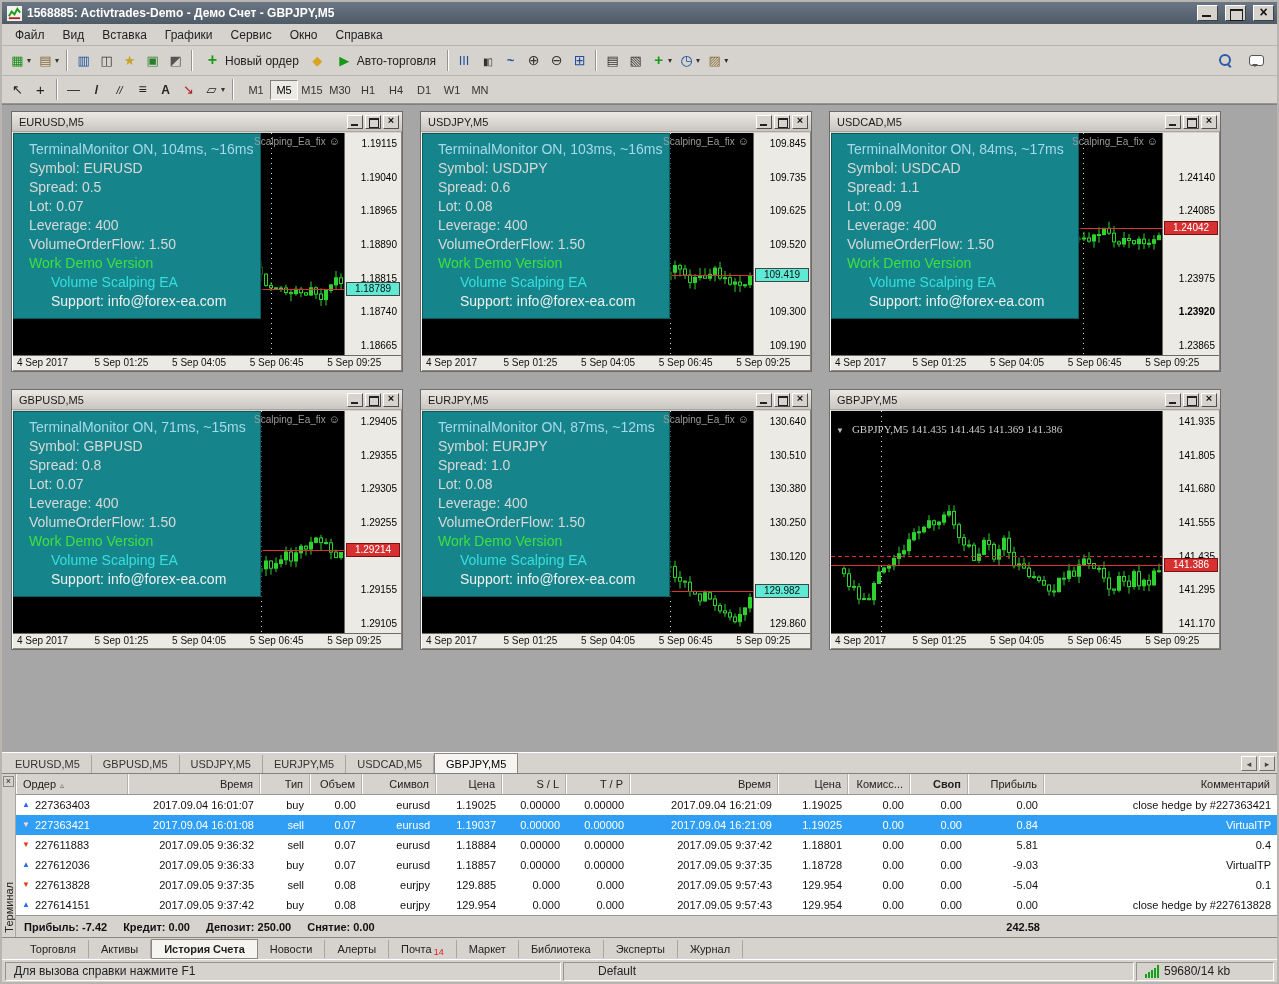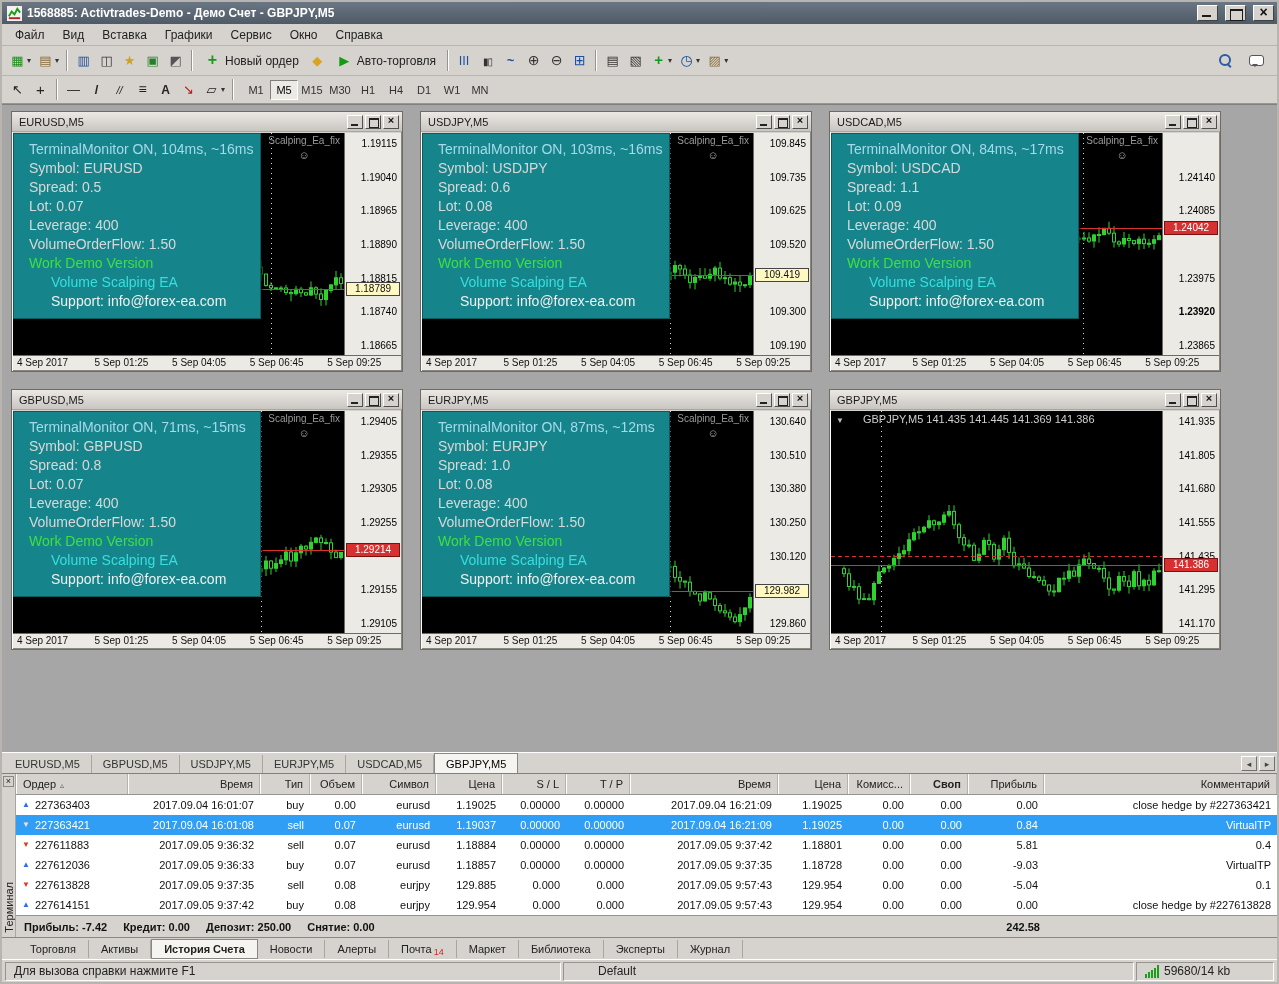--- a/index.html
+++ b/index.html
@@ -74,33 +74,33 @@
   .cw-title{height:20px;flex:0 0 auto;display:flex;align-items:center;padding:0 3px 0 7px;background:linear-gradient(#ece9e4,#c9c6c1);border-bottom:1px solid #a9a6a1;font-size:11px;color:#1a1a1a;}
   .cw-name{flex:1;}
   .cw-btns{display:flex;gap:2px;}
   .cwbtn{width:16px;height:14px;background:#d6d3ce;border:1px solid;border-color:#fff #505050 #505050 #fff;position:relative;}
   .cb-min::after{content:"";position:absolute;left:3px;bottom:2px;width:7px;height:2px;background:#222;}
   .cb-max::after{content:"";position:absolute;left:3px;top:2px;width:8px;height:7px;border:1px solid #222;border-top-width:2px;}
   .cb-close::after{content:"×";position:absolute;left:0;right:0;top:-2px;text-align:center;font-size:11px;font-weight:bold;color:#111;}
   .cw-body{flex:1 1 auto;min-height:0;display:flex;margin:1px 1px 0 1px;}
   .cw-canvas{flex:1;background:#000;position:relative;overflow:hidden;}
   .candles{position:absolute;left:0;top:0;width:100%;height:100%;}
-  .ea-badge{position:absolute;top:2px;right:4px;display:flex;align-items:center;gap:3px;font-size:10px;color:#9a9a9a;z-index:3;flex-direction:column;}
+  .ea-badge{position:absolute;top:2px;right:4px;display:flex;align-items:center;gap:3px;font-size:10px;color:#9a9a9a;z-index:3;}
   .smiley::before{content:"☺";color:#b0b0b0;font-size:11px;}
-  .ohlc{position:absolute;top:2px;left:5px;font-size:11px;color:#cfcfcf;z-index:3;display:flex;align-items:center;gap:19px;}
+  .ohlc{position:absolute;top:12px;left:5px;font-size:11px;color:#cfcfcf;z-index:3;display:flex;align-items:center;gap:8px;font-family:Liberation Serif, serif;}
   .dd-icon::before{content:"▼";font-size:8px;color:#bdbdbd;}
   .ea-overlay{position:absolute;left:0;top:0;width:75%;height:84%;background:#15858b;border:1px solid #0a5a5e;box-shadow:2px 2px 0 rgba(0,0,0,.55);padding:6px 4px 0 15px;z-index:2;display:flex;flex-direction:column;}
   .ov{height:19px;line-height:19px;font-size:14px;color:#d8d8d8;white-space:nowrap;overflow:hidden;}
   .ea-overlay .ov:nth-child(1){color:#a6d9ec;}
   .ea-overlay .ov:nth-child(7){color:#3fe03f;}
   .ea-overlay .ov:nth-child(8){color:#38dede;padding-left:22px;}
   .ea-overlay .ov:nth-child(9){color:#efefef;padding-left:22px;}
   .cw-scale{flex:0 0 57px;background:#eceae5;border-left:1px solid #6e6a66;position:relative;font-size:10px;}
   .scale-lbl{position:absolute;right:4px;transform:translateY(-50%);color:#000;white-space:nowrap;}
-  .price-box{position:absolute;left:1px;right:1px;transform:translateY(-50%);text-align:center;background:#fef9c3;border:1px solid #444;font-size:10px;line-height:12px;z-index:2;}
+  .price-box{position:absolute;left:1px;right:1px;transform:translateY(-50%);text-align:center;background:#5eead4;border:1px solid #444;font-size:10px;line-height:12px;z-index:2;}
   .price-box.red{background:#d63030;border-color:#7a1010;color:#fff;}
   .cw-timeaxis{height:15px;flex:0 0 auto;margin:0 1px 1px 1px;background:#eceae5;border-top:1px solid #6e6a66;position:relative;font-size:10px;color:#111;}
   .ta-lbl{position:absolute;top:1px;white-space:nowrap;}
 
   
   .chart-tabs{height:21px;flex:0 0 auto;background:#d6d3ce;display:flex;align-items:flex-end;padding:0 2px;border-top:1px solid #fff;}
   .ctab{height:18px;display:flex;align-items:center;padding:0 11px;font-size:11px;color:#333;border-right:1px solid #a9a6a1;}
   .ctab.active{height:20px;background:#f6f4f0;border:1px solid #8a8782;border-bottom:none;color:#000;}
   .ctab-arrows{margin-left:auto;display:flex;gap:2px;margin-bottom:2px;}
   .ctab-arrow{width:16px;height:15px;display:flex;align-items:center;justify-content:center;font-size:9px;color:#444;background:#d6d3ce;border:1px solid;border-color:#fff #707070 #707070 #fff;}

